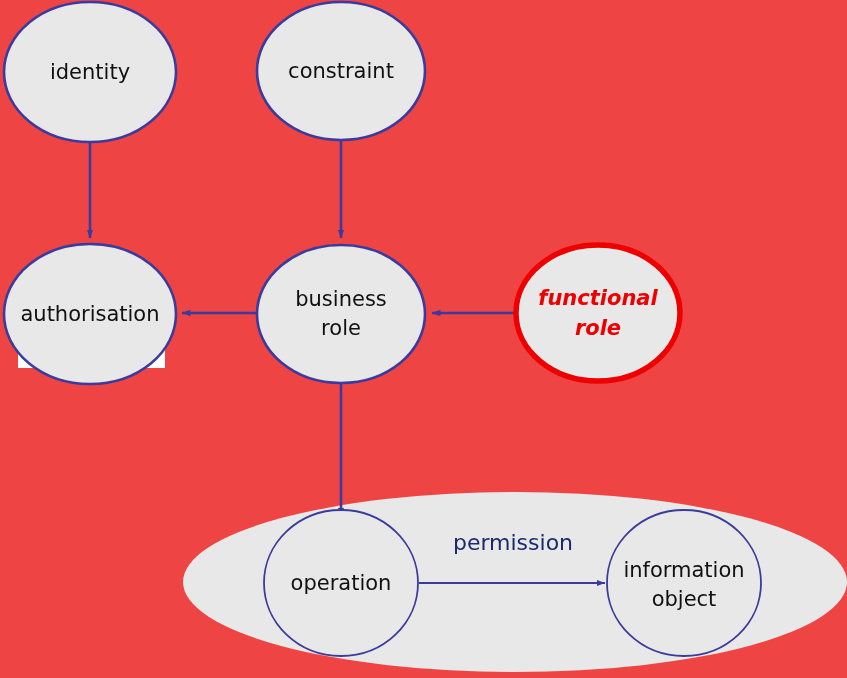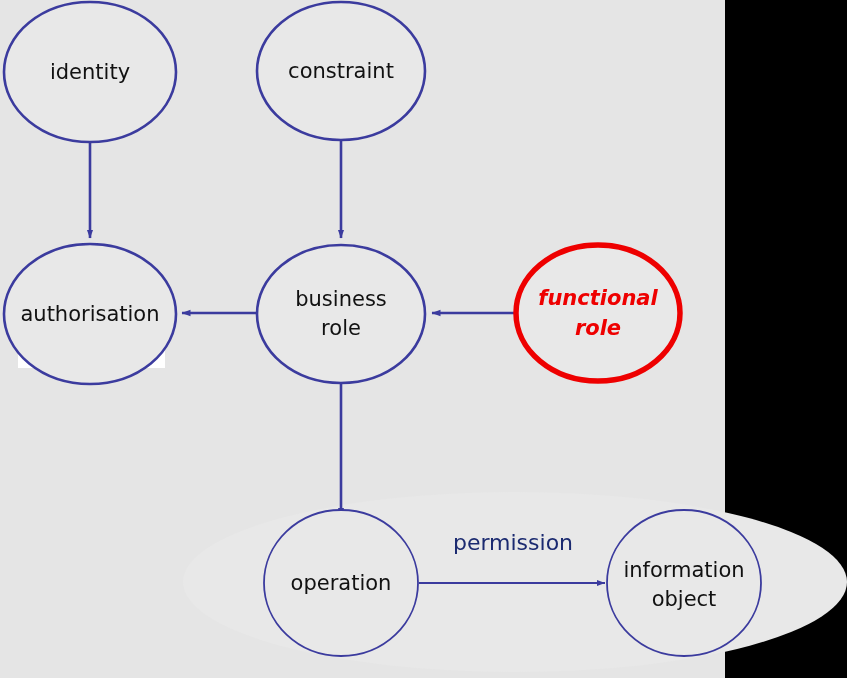--- a/index.html
+++ b/index.html
@@ -8,23 +8,23 @@
     background: #000000;
   }
   body {
     width: 847px;
     height: 678px;
     overflow: hidden;
     font-family: "DejaVu Sans", sans-serif;
   }
   #diagram-root {
     position: relative;
-    width: 725px;
+    width: 847px;
     height: 678px;
-    background: #e5e5e5;
+    background: #ef4444;
   }
   svg#diagram-svg {
     display: block;
     width: 847px;
     height: 678px;
   }
   .node-label {
     font-family: "DejaVu Sans", sans-serif;
     font-size: 21px;
     fill: #111111;

